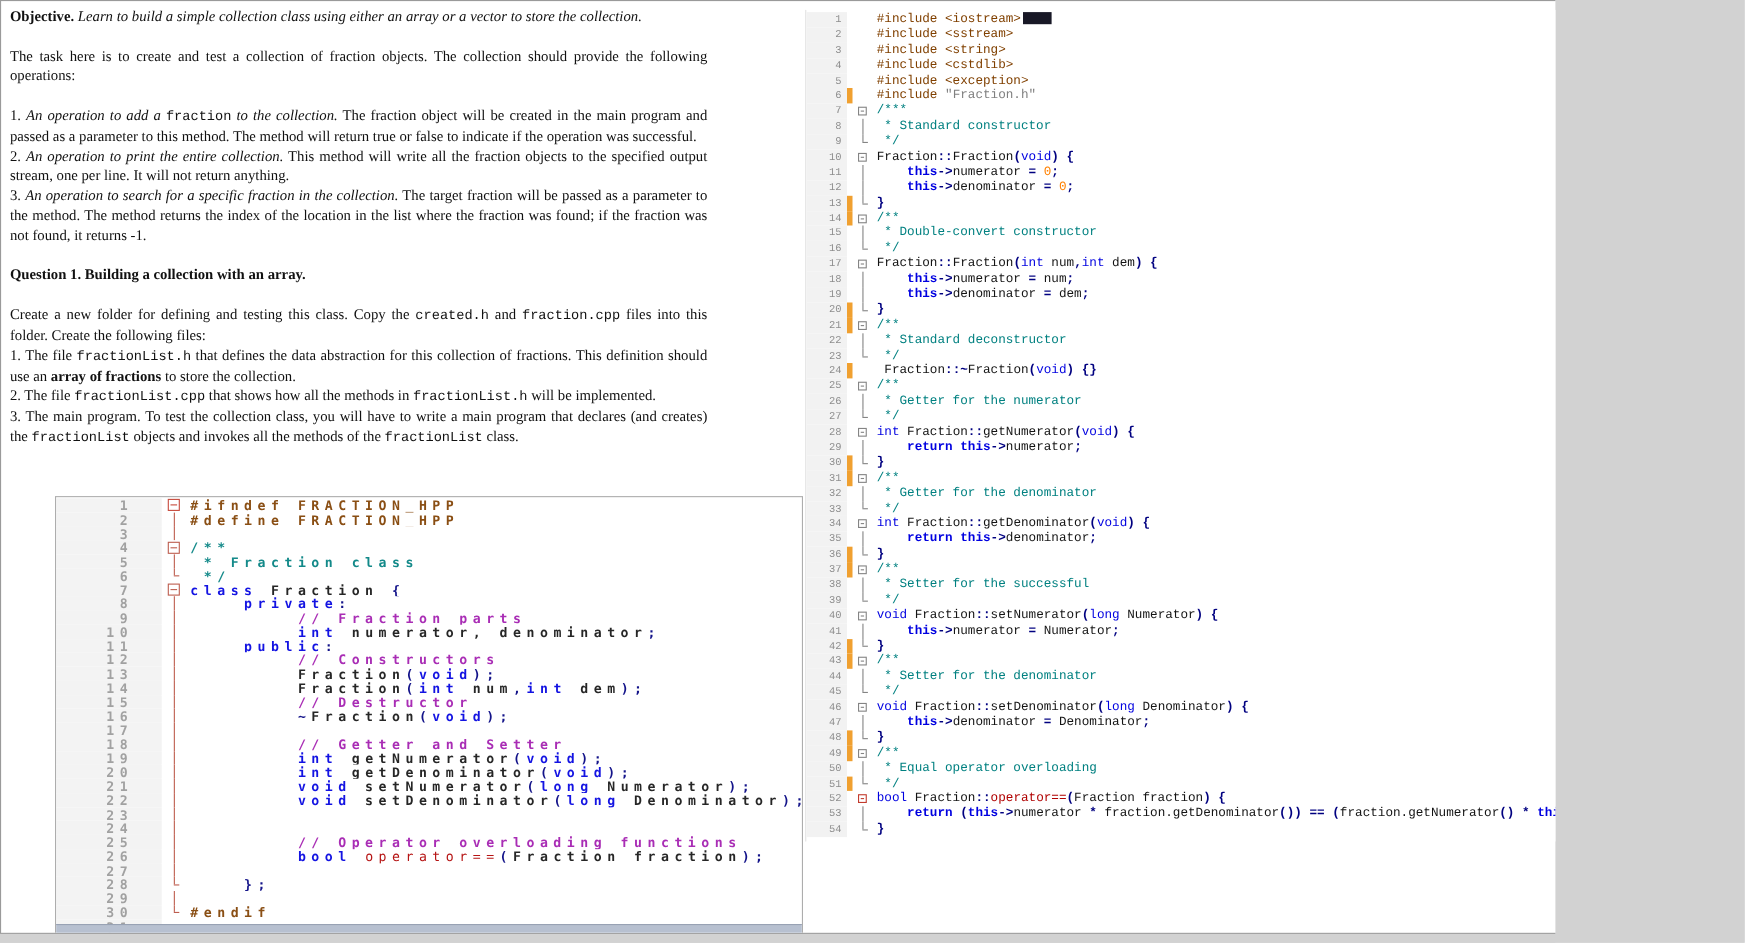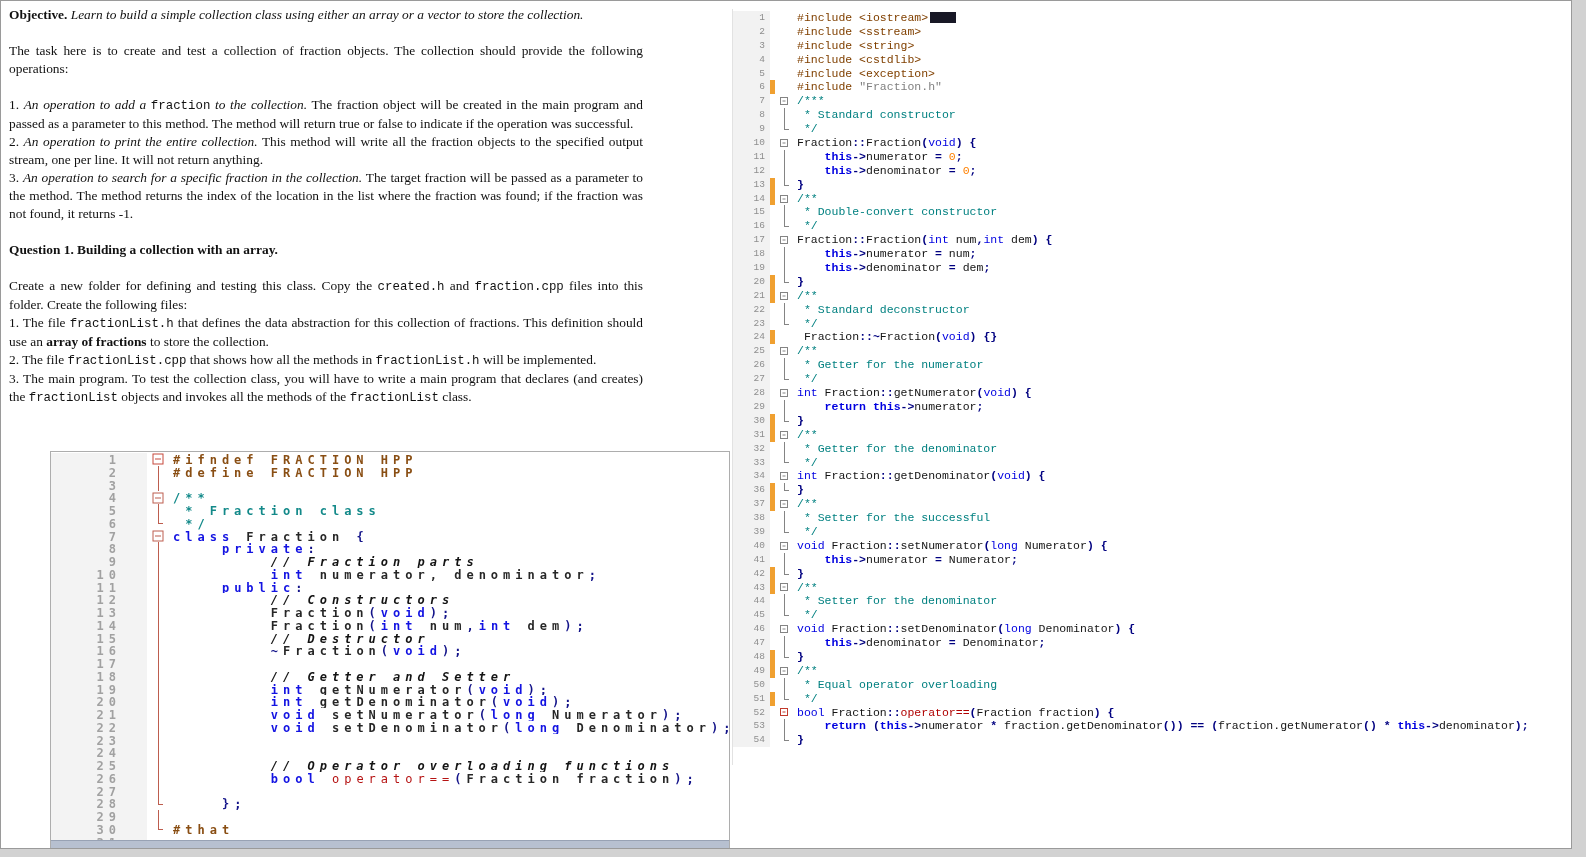--- a/index.html
+++ b/index.html
@@ -1,16 +1,16 @@
 <!DOCTYPE html>
 <html><head>
 <meta charset="utf-8">
 <style>
   html,body{margin:0;padding:0;background:#d2d2d2;}
-  .stage{position:relative;width:1586px;height:857px;background:#d2d2d2;overflow:hidden;
+  .stage{position:relative;width:1414px;height:857px;background:#d2d2d2;overflow:hidden;
          font-family:"Liberation Serif",serif;}
   .page{position:absolute;left:0;top:0;width:1572px;height:849px;background:#ffffff;
         border:1px solid #9a9a9a;box-sizing:border-box;overflow:hidden;}
 
   
   .doc{position:absolute;left:8px;top:5px;width:634px;z-index:1;
        font:13.4px/18px "Liberation Serif",serif;color:#111;text-align:justify;}
   .para{margin:0;}
   .para.gap{margin-bottom:18px;}
   .d-b{font-weight:bold;}
@@ -33,21 +33,21 @@
   .f-s::before,.f-sr::before{content:"";position:absolute;left:50%;top:50%;transform:translate(-50%,-50%);
       width:var(--fbs);height:var(--fbs);background:#fff;border:1px solid var(--fc);box-sizing:border-box;}
   .f-s::after,.f-sr::after{content:"";position:absolute;left:50%;top:50%;transform:translate(-50%,-50%);
       width:calc(var(--fbs) - 5px);border-top:1px solid var(--fc);}
   .f-sr::before{border-color:#c23a2c;}
   .f-sr::after{border-top-color:#c23a2c;}
   .code{white-space:pre;padding-left:4px;flex:1 1 auto;overflow:hidden;}
 
   .c-p {color:#804000;}
   .c-c {color:#008080;}
-  .c-cl{color:#000000;font-style:italic;}
+  .c-cl{color:#a21caf;}
   .c-k {color:#0000e0;}
   .c-kb{color:#0000e0;font-weight:bold;}
   .c-o {color:#000080;font-weight:bold;}
   .c-n {color:#ff8000;}
   .c-st{color:#808080;}
   .c-rb{color:#b00000;font-weight:normal;}
   .c-i {color:#141414;}
 
   .selbox{display:inline-block;width:26px;height:11px;background:#181826;vertical-align:middle;margin-left:2px;}
 
@@ -259,21 +259,21 @@
           <div class="cline">
             <span class="ln">29</span>
             <span class="chg"></span>
             <span class="fold f-m"></span>
             <span class="code"></span>
           </div>
           <div class="cline">
             <span class="ln">30</span>
             <span class="chg"></span>
             <span class="fold f-e"></span>
-            <span class="code"><span class="c-p">#that</span></span>
+            <span class="code"><span class="c-p">#endif</span></span>
           </div>
           <div class="cline">
             <span class="ln">31</span>
             <span class="chg"></span>
             <span class="fold"></span>
             <span class="code"></span>
           </div>
         </div>
       <div class="hscroll"></div>
     </div>
@@ -478,20 +478,26 @@
             <span class="fold f-e"></span>
             <span class="code"><span class="c-c"> */</span></span>
           </div>
           <div class="cline">
             <span class="ln">34</span>
             <span class="chg"></span>
             <span class="fold f-s"></span>
             <span class="code"><span class="c-k">int</span><span class="c-i"> Fraction</span><span class="c-o">::</span><span class="c-i">getDenominator</span><span class="c-o">(</span><span class="c-k">void</span><span class="c-o">) {</span></span>
           </div>
           <div class="cline">
+            <span class="ln">35</span>
+            <span class="chg"></span>
+            <span class="fold f-m"></span>
+            <span class="code"><span class="c-i">    </span><span class="c-kb">return</span><span class="c-i"> </span><span class="c-kb">this</span><span class="c-o">-&gt;</span><span class="c-i">denominator</span><span class="c-o">;</span></span>
+          </div>
+          <div class="cline">
             <span class="ln">36</span>
             <span class="chg on"></span>
             <span class="fold f-e"></span>
             <span class="code"><span class="c-o">}</span></span>
           </div>
           <div class="cline">
             <span class="ln">37</span>
             <span class="chg on"></span>
             <span class="fold f-s"></span>
             <span class="code"><span class="c-c">/**</span></span>

